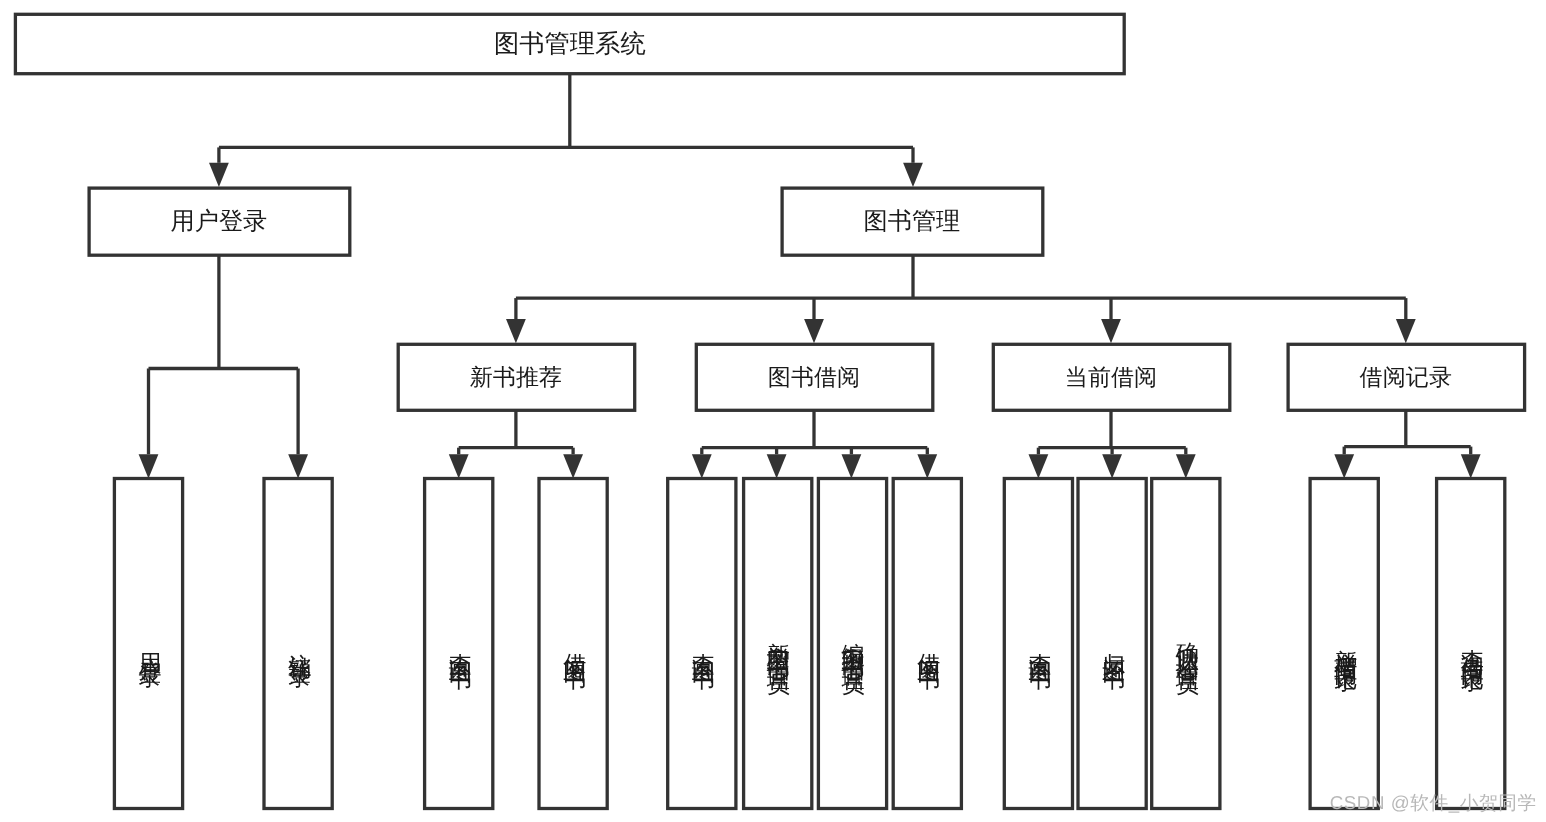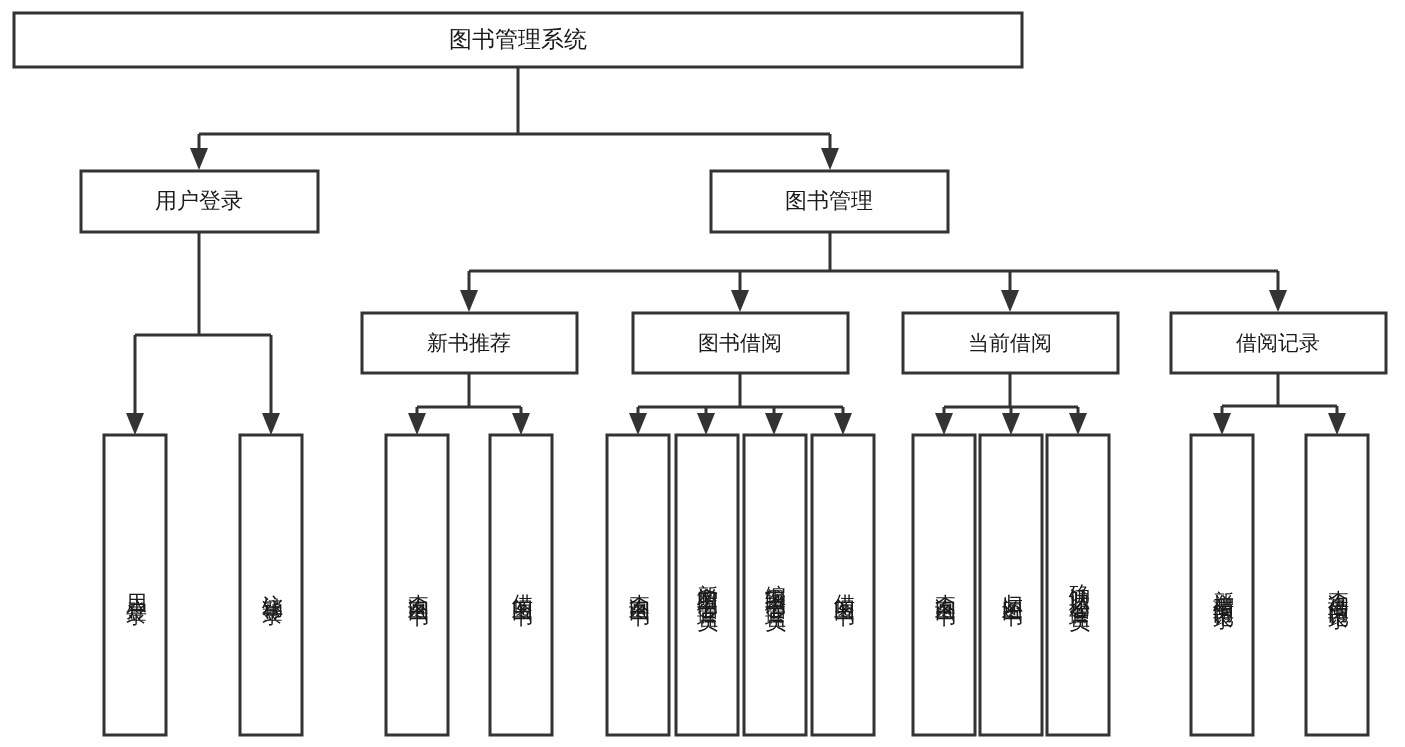--- a/index.html
+++ b/index.html
@@ -237,13 +237,14 @@
       <rect class="node-box" x="1191" y="435" width="62" height="300"></rect>
       <text class="leaf-label" x="1222" y="585">新增借阅记录</text>
     </g>
     <g>
       <rect class="node-box" x="1306" y="435" width="62" height="300"></rect>
       <text class="leaf-label" x="1337" y="585">查询借阅记录</text>
     </g>
 
   </svg>
 
+  <div class="watermark">CSDN @软件_小贺同学</div>
 </div>
 
 </body></html>

